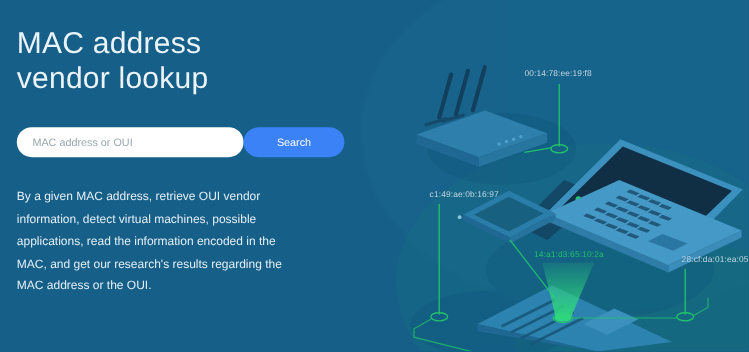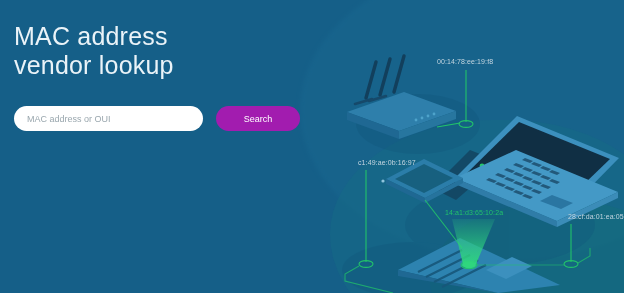--- a/index.html
+++ b/index.html
@@ -36,39 +36,39 @@
     color:#eaf3f8;
     font-size:25px;
     line-height:29px;
     font-weight:400;
     letter-spacing:.2px;
     padding-top:6px;
     white-space:pre-line;
   }
 
   .search-row {
-    display:flex; align-items:center; gap:13px;
+    display:flex; align-items:center; gap:0;
     margin-top:26px;
   }
   .search-input {
     width:189px; height:25px;
     border:none; outline:none;
     border-radius:13px;
     background:#ffffff;
     padding:0 13px;
     font-family:"Liberation Sans", sans-serif;
     font-size:9px;
     color:#2d3b42;
   }
   .search-input::placeholder { color:#9aa7ae; }
   .search-button {
     width:84px; height:25px;
     border:none; outline:none; cursor:pointer;
     border-radius:13px;
-    background:#a21caf;
+    background:#3b82f6;
     color:#ffffff;
     font-family:"Liberation Sans", sans-serif;
     font-size:9px;
   }
   .example-line {
     margin-top:12px;
     color:#b9cdd9;
     font-size:8.5px;
   }
   .description {
@@ -258,13 +258,14 @@
 
   <h1 class="page-title">MAC address
 vendor lookup</h1>
 
   <div class="search-row">
     <input class="search-input" type="text" placeholder="MAC address or OUI" style="">
     <button class="search-button">Search</button>
   </div>
 
 
+  <p class="description">By a given MAC address, retrieve OUI vendor information, detect virtual machines, possible applications, read the information encoded in the MAC, and get our research's results regarding the MAC address or the OUI.</p>
 </div>
 
 </body></html>

